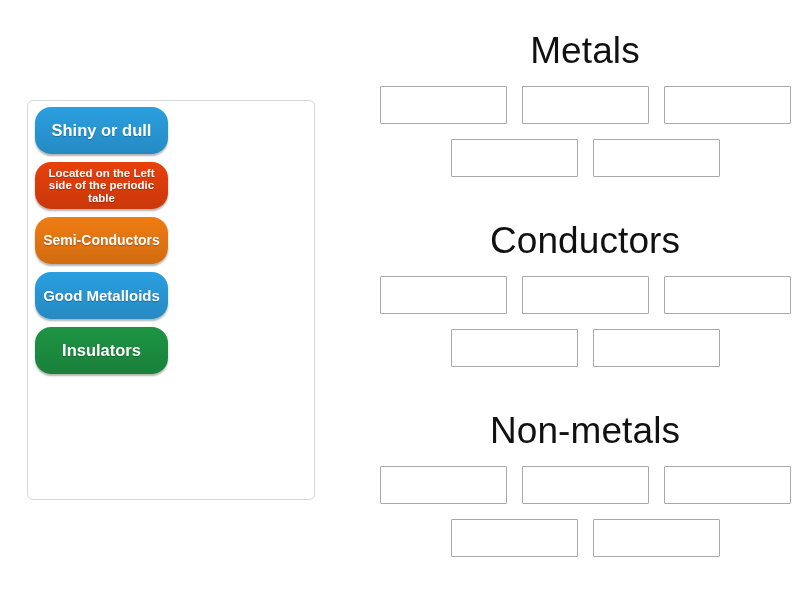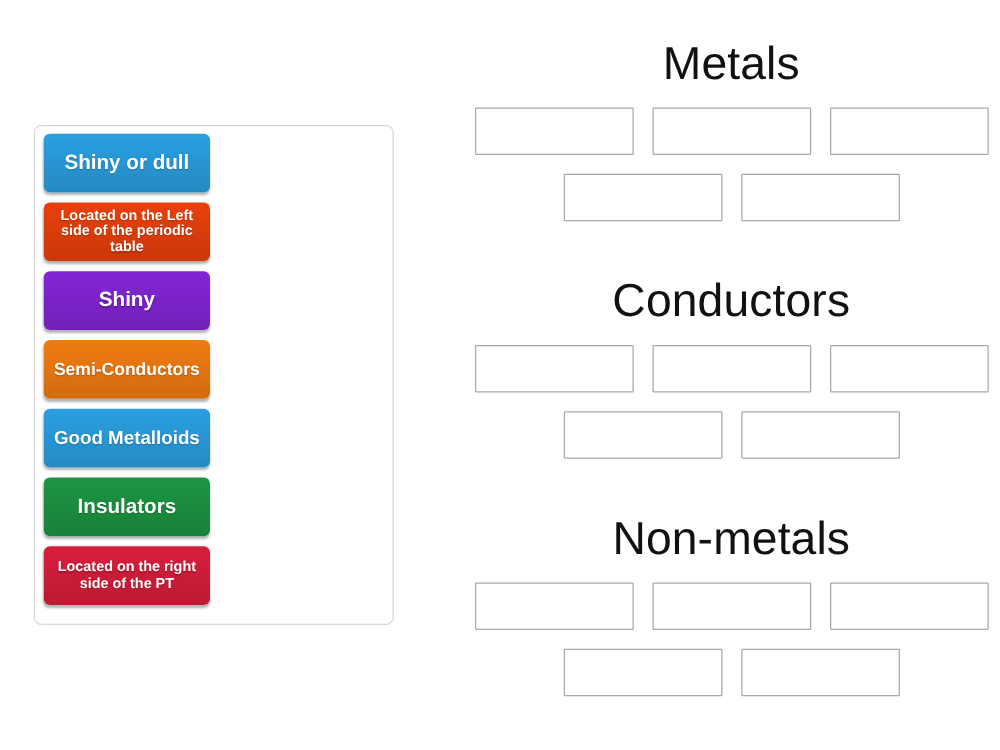--- a/index.html
+++ b/index.html
@@ -32,21 +32,21 @@
   .tile-grid {
     display: flex;
     flex-wrap: wrap;
     align-content: flex-start;
     gap: 8px 8px;
   }
   .tile {
     box-sizing: border-box;
     width: 133px;
     height: 47px;
-    border-radius: 5px;
+    border-radius: 16px;
     display: flex;
     align-items: center;
     justify-content: center;
     text-align: center;
     color: #ffffff;
     font-weight: bold;
     line-height: 1.06;
     padding: 2px 4px;
     box-shadow: 0 2px 2px rgba(0,0,0,0.30);
     overflow: hidden;
@@ -109,34 +109,28 @@
 <body>
 
 <div id="tile-tray">
   <div class="tile-grid">
       <div class="tile" style="background: linear-gradient(rgb(42, 159, 224) 0%, rgb(37, 138, 195) 100%);">
         <span class="tile-label sz-lg">Shiny or dull</span>
       </div>
       <div class="tile" style="background: linear-gradient(rgb(232, 64, 12) 0%, rgb(202, 56, 10) 100%);">
         <span class="tile-label sz-xs">Located on the Left side of the periodic table</span>
       </div>
-      <div class="tile" style="background: linear-gradient(rgb(131, 37, 214) 0%, rgb(114, 32, 186) 100%);">
-        <span class="tile-label sz-lg">Shiny</span>
-      </div>
       <div class="tile" style="background: linear-gradient(rgb(240, 124, 18) 0%, rgb(209, 108, 16) 100%);">
         <span class="tile-label sz-sm">Semi-Conductors</span>
       </div>
       <div class="tile" style="background: linear-gradient(rgb(42, 159, 224) 0%, rgb(37, 138, 195) 100%);">
         <span class="tile-label sz-md">Good Metalloids</span>
       </div>
       <div class="tile" style="background: linear-gradient(rgb(29, 148, 67) 0%, rgb(25, 129, 58) 100%);">
         <span class="tile-label sz-lg">Insulators</span>
-      </div>
-      <div class="tile" style="background: linear-gradient(rgb(216, 30, 60) 0%, rgb(188, 26, 52) 100%);">
-        <span class="tile-label sz-xs">Located on the right side of the PT</span>
       </div>
     </div>
 </div>
 
 <div id="categories">
     <div class="category">
       <div class="cat-title">Metals</div>
       <div class="slot-rows">
         <div class="slot-row">
           <div class="slot"></div>

